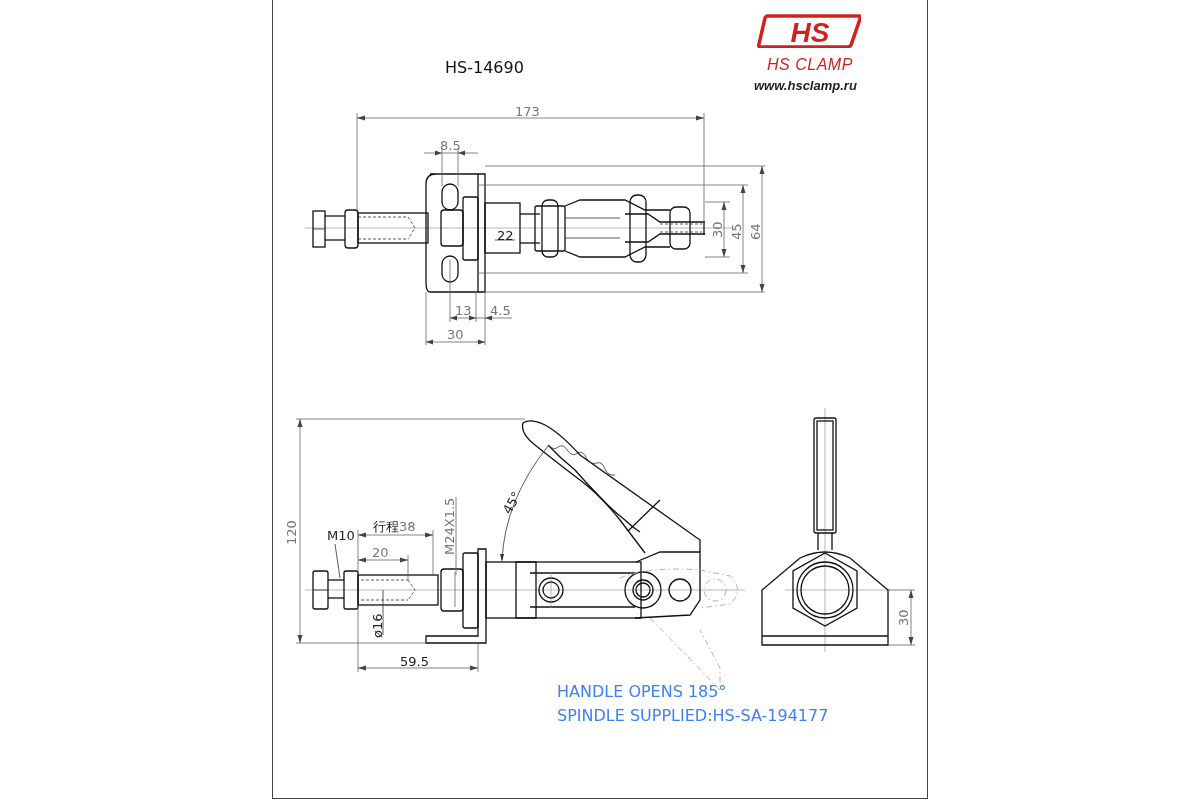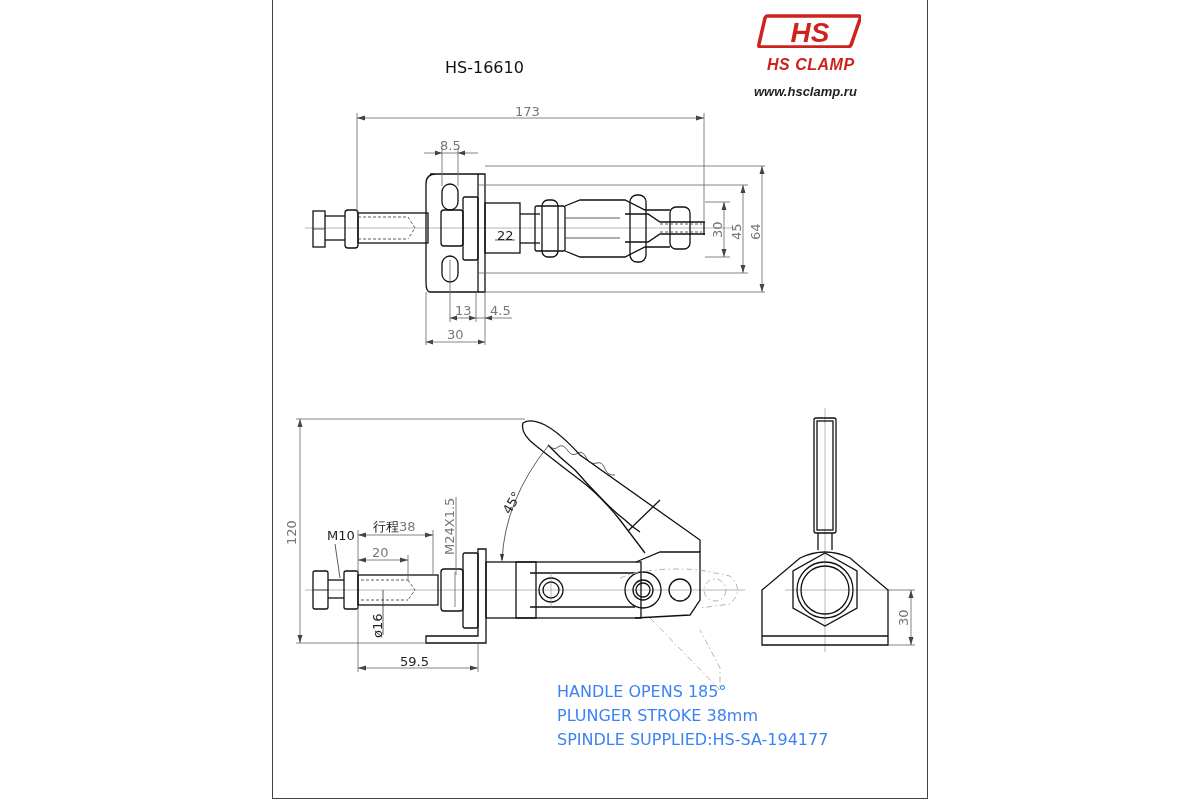--- a/index.html
+++ b/index.html
@@ -11,29 +11,29 @@
   .dim { stroke:#666; stroke-width:0.8; fill:none; }
   .ctr { stroke:#888; stroke-width:0.6; fill:none; }
   .ghost { stroke:#aaa; stroke-width:0.9; fill:none; stroke-dasharray:6 3 1.5 3; }
   .dash { stroke:#333; stroke-width:0.8; fill:none; stroke-dasharray:3 2; }
   .dtxt { font-family:"DejaVu Sans", sans-serif; font-size:13px; fill:#777; }
   .btxt { font-family:"DejaVu Sans", sans-serif; font-size:13px; fill:#222; }
   .title { position:absolute; left:445px; top:58px; font-family:"DejaVu Sans", sans-serif; font-size:16px; color:#111; }
   .notes { position:absolute; left:557px; top:680px; font-family:"DejaVu Sans", sans-serif; font-size:16px; color:#3b82f6; line-height:24px; }
   .notes div { white-space:nowrap; }
   .logo-box { position:absolute; left:757px; top:14px; width:104px; height:34px; }
-  .logo-name { position:absolute; left:767px; top:56px; font-family:"Liberation Sans", sans-serif; font-weight:bold; font-style:italic; font-size:16px; color:#d0221c; letter-spacing:0.5px; }
-  .logo-url { position:absolute; left:754px; top:78px; font-family:"Liberation Sans", sans-serif; font-weight:bold; font-style:italic; font-size:13px; color:#222;margin-top:6px; }
+  .logo-name { position:absolute; left:767px; top:56px; font-family:"Liberation Sans", sans-serif; font-weight:normal; font-style:italic; font-size:16px; color:#d0221c; letter-spacing:0.5px; }
+  .logo-url { position:absolute; left:754px; top:78px; font-family:"Liberation Sans", sans-serif; font-weight:bold; font-style:italic; font-size:13px; color:#222; }
 </style>
 </head>
 <body>
 
 <div class="sheet"></div>
 
-<div class="title">HS-16610</div>
+<div class="title">HS-14690</div>
 
 <svg class="logo-box" width="104" height="34" viewBox="0 0 104 34">
   <path d="M10 2 L102 2 Q104 2 103 5 L94 31 Q93 33 90 33 L4 33 Q1 33 2 30 L8 4 Q9 2 10 2 Z" fill="none" stroke="#d0221c" stroke-width="3.5"></path>
   <text x="53" y="28" text-anchor="middle" font-family="Liberation Sans, sans-serif" font-weight="bold" font-style="italic" font-size="28" fill="#d0221c">HS</text>
 </svg>
 <div class="logo-name">HS CLAMP</div>
 <div class="logo-url">www.hsclamp.ru</div>
 
 <svg width="1200" height="800" viewBox="0 0 1200 800">
 
@@ -222,15 +222,14 @@
     <line class="dim" x1="888" y1="590" x2="915" y2="590"></line>
     <line class="dim" x1="888" y1="645" x2="915" y2="645"></line>
     <line class="dim" x1="911" y1="590" x2="911" y2="645"></line>
     <path d="M911 590 l-2.5 8 h5 z M911 645 l-2.5 -8 h5 z" fill="#444"></path>
     <text class="dtxt" transform="translate(908,626) rotate(-90)">30</text>
   </g>
 </svg>
 
 <div class="notes">
   <div>HANDLE OPENS 185°</div>
-  <div>PLUNGER STROKE 38mm</div>
   <div>SPINDLE SUPPLIED:HS-SA-194177</div>
 </div>
 
 </body></html>

